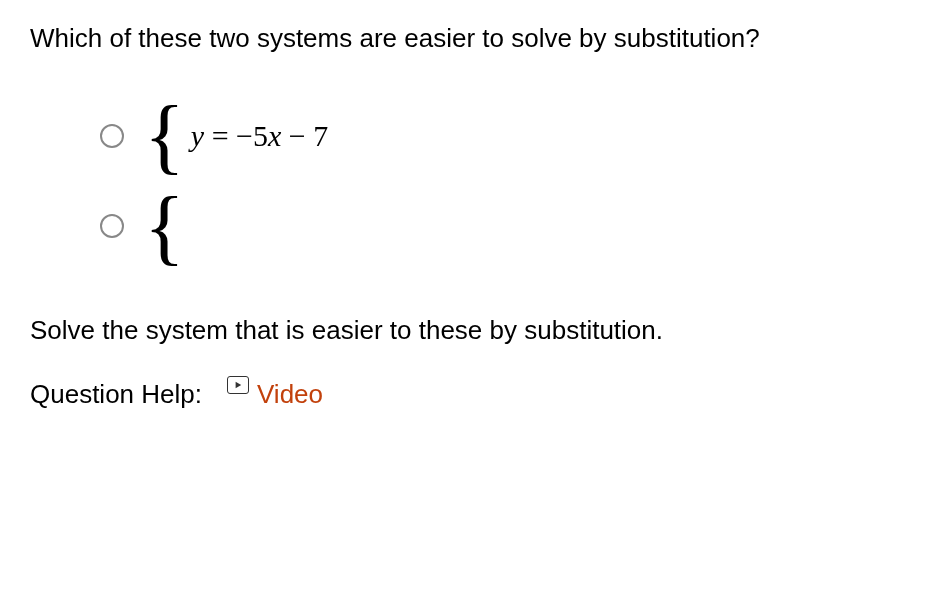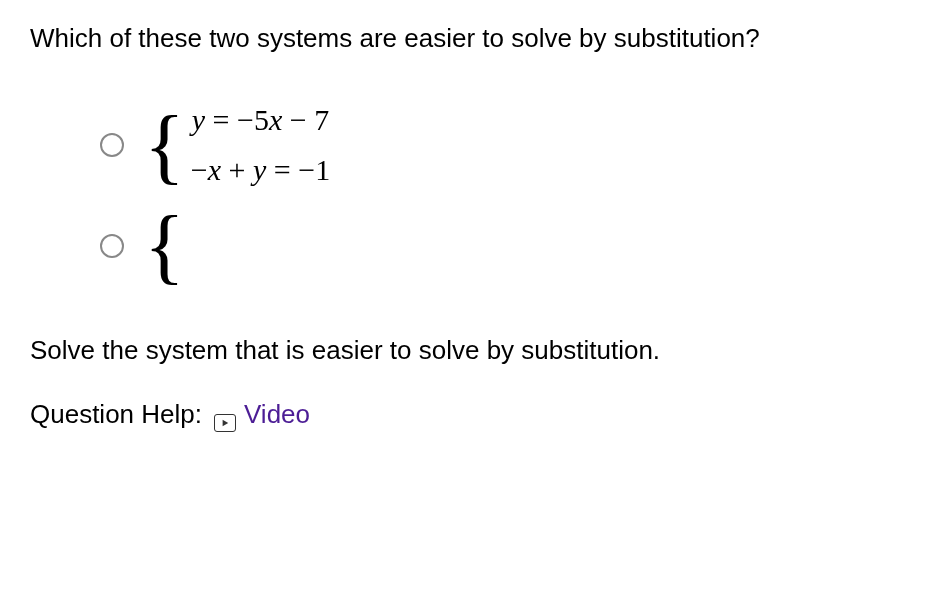--- a/index.html
+++ b/index.html
@@ -62,27 +62,27 @@
     .var {
       font-style: italic;
       font-family: 'Times New Roman', serif;
     }
     .instruction {
       margin-bottom: 28px;
     }
     .help-row {
       display: flex;
       align-items: center;
-      gap: 12px;
+      gap: 25px;
     }
     .video-link {
-      color: #4c1d95;
+      color: #c2410c;
       text-decoration: none;
       display: inline-flex;
-      align-items: flex-end;
+      align-items: flex-start;
       gap: 8px;
       cursor: pointer;
     }
     .video-icon {
       display: inline-flex;
       width: 22px;
       height: 18px;
       border: 1.5px solid #333;
       border-radius: 3px;
       align-items: center;
@@ -99,36 +99,35 @@
 
 <div class="question-text">Which of these two systems are easier to solve by substitution?</div>
 
 <div class="options">
   <div class="option">
     <div class="radio"></div>
     <div class="system">
       <span class="brace">{</span>
       <div class="equations">
         <div class="eqn"><span class="var">y</span> <span>=</span> <span>−5</span><span class="var">x</span><span> − 7</span></div>
-        <div class="eqn"><span>−</span><span class="var">x</span><span> + </span><span class="var">y</span><span> = −1</span></div>
       </div>
     </div>
   </div>
 
   <div class="option">
     <div class="radio"></div>
     <div class="system">
       <span class="brace">{</span>
       <div class="equations">
       </div>
     </div>
   </div>
 </div>
 
-<div class="instruction">Solve the system that is easier to solve by substitution.</div>
+<div class="instruction">Solve the system that is easier to these by substitution.</div>
 
 <div class="help-row">
   <span>Question Help:</span>
   <a class="video-link">
     <span class="video-icon">
       <svg viewBox="0 0 10 10">
           <polygon points="2,1 9,5 2,9" fill="#333"></polygon>
         </svg>
     </span>
     <span>Video</span>

